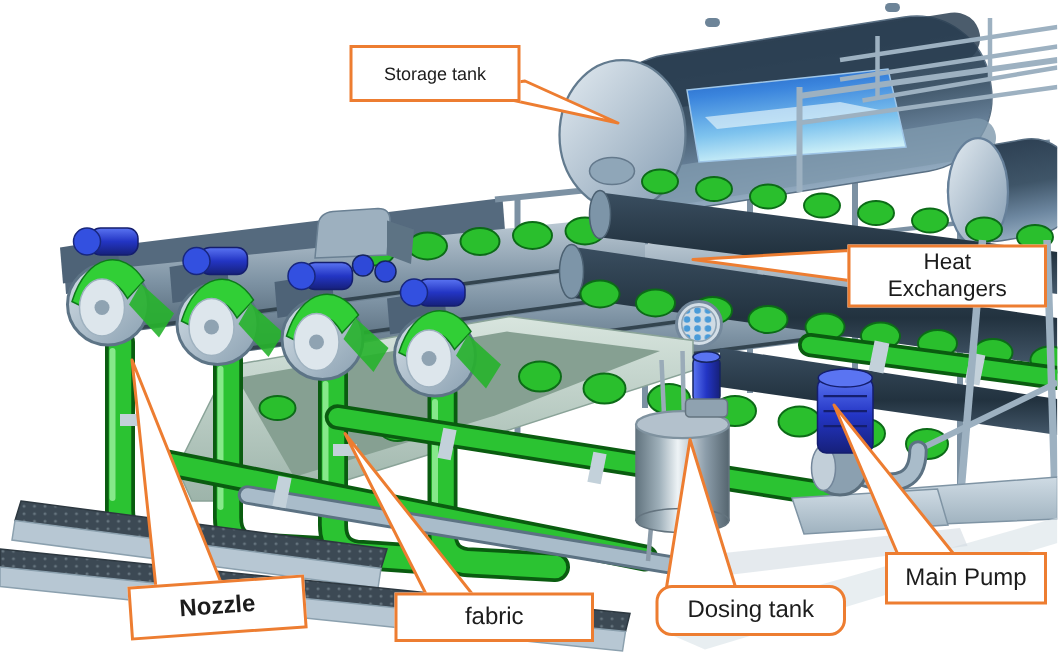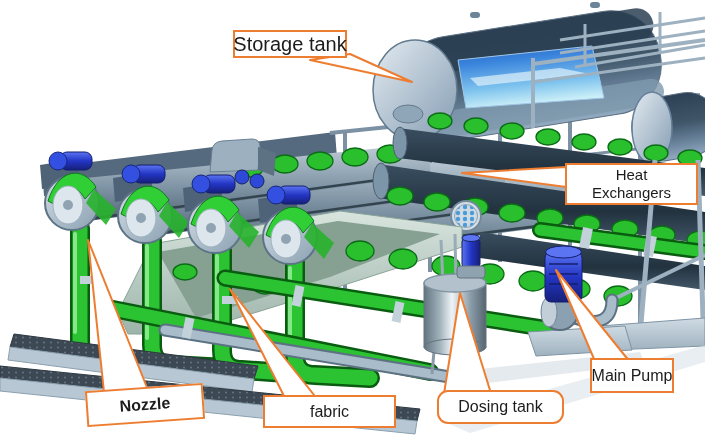--- a/index.html
+++ b/index.html
@@ -342,38 +342,38 @@
   <g>
     <polygon class="wedge" points="310,60 350,54 412,82"></polygon>
     <polygon class="wedge" points="462,173 566,167 566,187"></polygon>
     <polygon class="wedge" points="88,240 104,392 148,390"></polygon>
     <polygon class="wedge" points="230,289 286,400 318,400"></polygon>
     <polygon class="wedge" points="460,293 443,400 493,400"></polygon>
     <polygon class="wedge" points="556,270 600,373 638,372"></polygon>
   </g>
 </svg>
 
-  <div class="callout" style="left:233px;top:30px;width:114px;height:28px;font-size:20px;">
+  <div class="callout" style="left:233px;top:30px;width:114px;height:38px;font-size:12px;">
     <span>Storage tank</span>
   </div>
 
   <div class="callout" style="left:565px;top:163px;width:133px;height:42px;font-size:15px;">
     <span>Heat</span>
     <span>Exchangers</span>
   </div>
 
   <div class="callout" style="left:86px;top:387px;width:118px;height:36px;font-size:16px;font-weight:bold;transform:rotate(-4deg);">
     <span>Nozzle</span>
   </div>
 
   <div class="callout" style="left:263px;top:395px;width:133px;height:33px;font-size:16px;text-align:center;">
     <span>fabric</span>
   </div>
 
   <div class="callout" style="left:437px;top:390px;width:127px;height:34px;font-size:16px;border-radius:11px;">
     <span>Dosing tank</span>
   </div>
 
-  <div class="callout" style="left:590px;top:358px;width:84px;height:35px;font-size:16px;text-align:center;">
+  <div class="callout" style="left:590px;top:368px;width:108px;height:35px;font-size:16px;text-align:center;">
     <span>Main Pump</span>
   </div>
 
 </div>
 
 </body></html>

